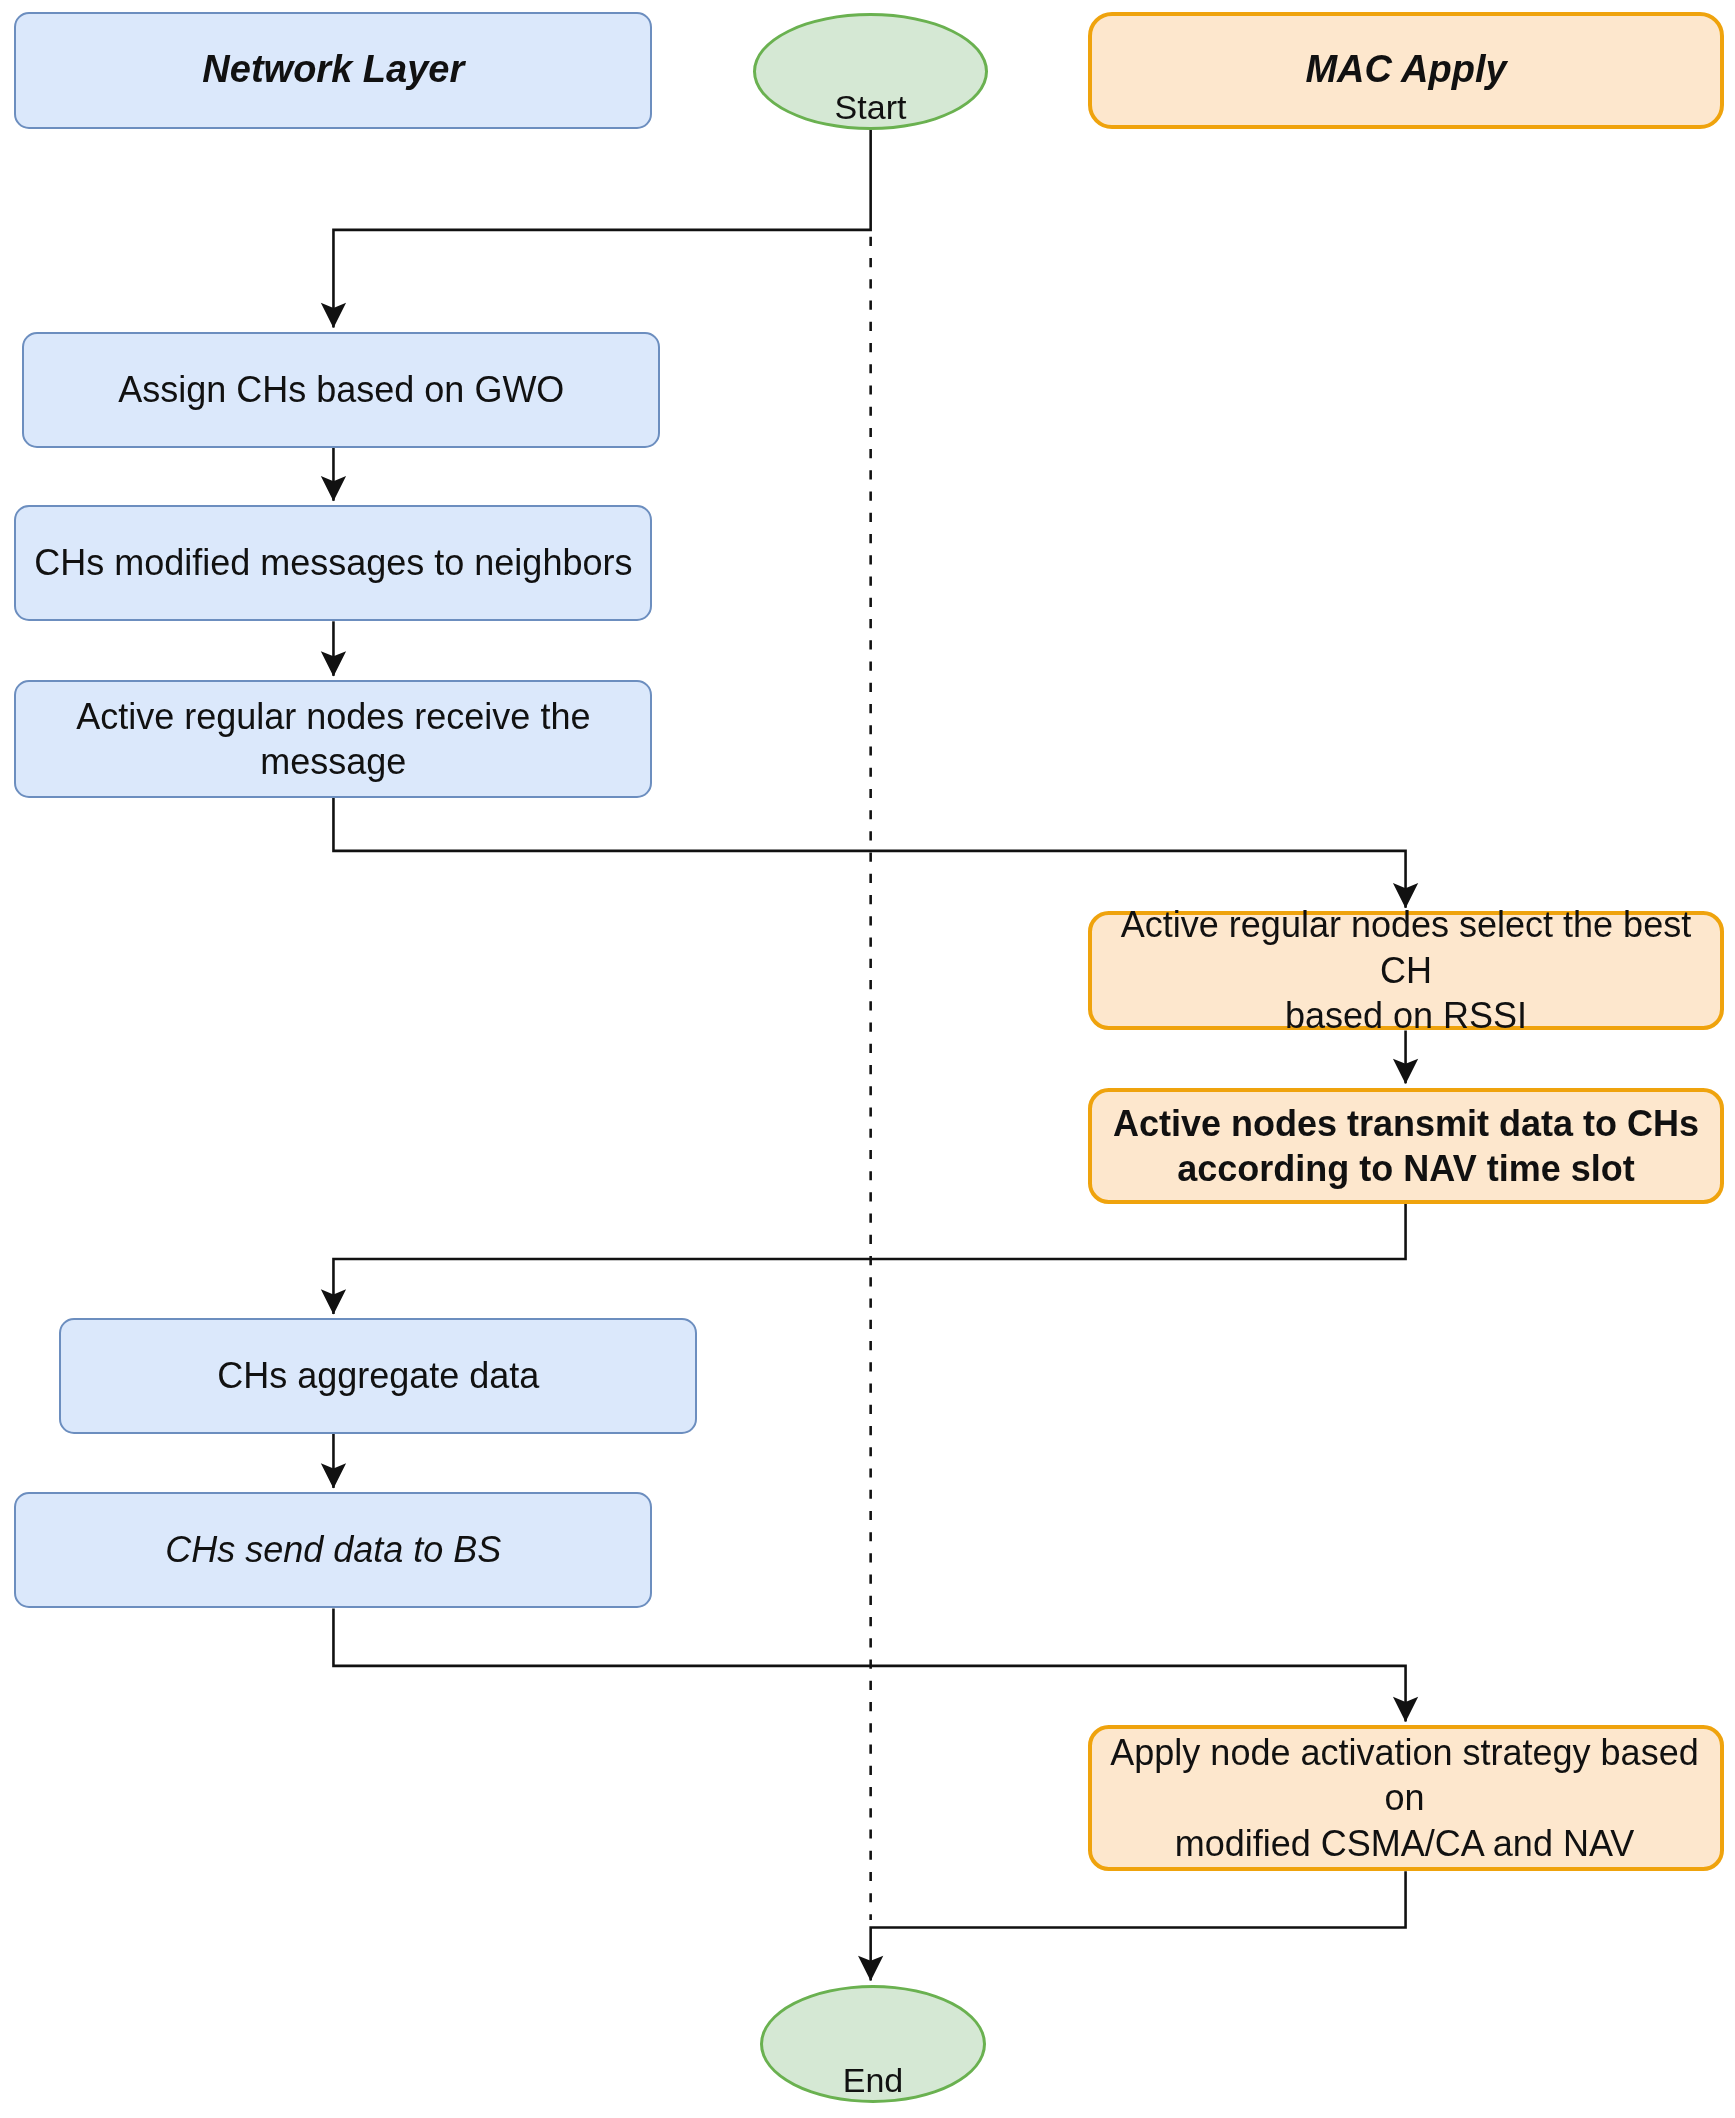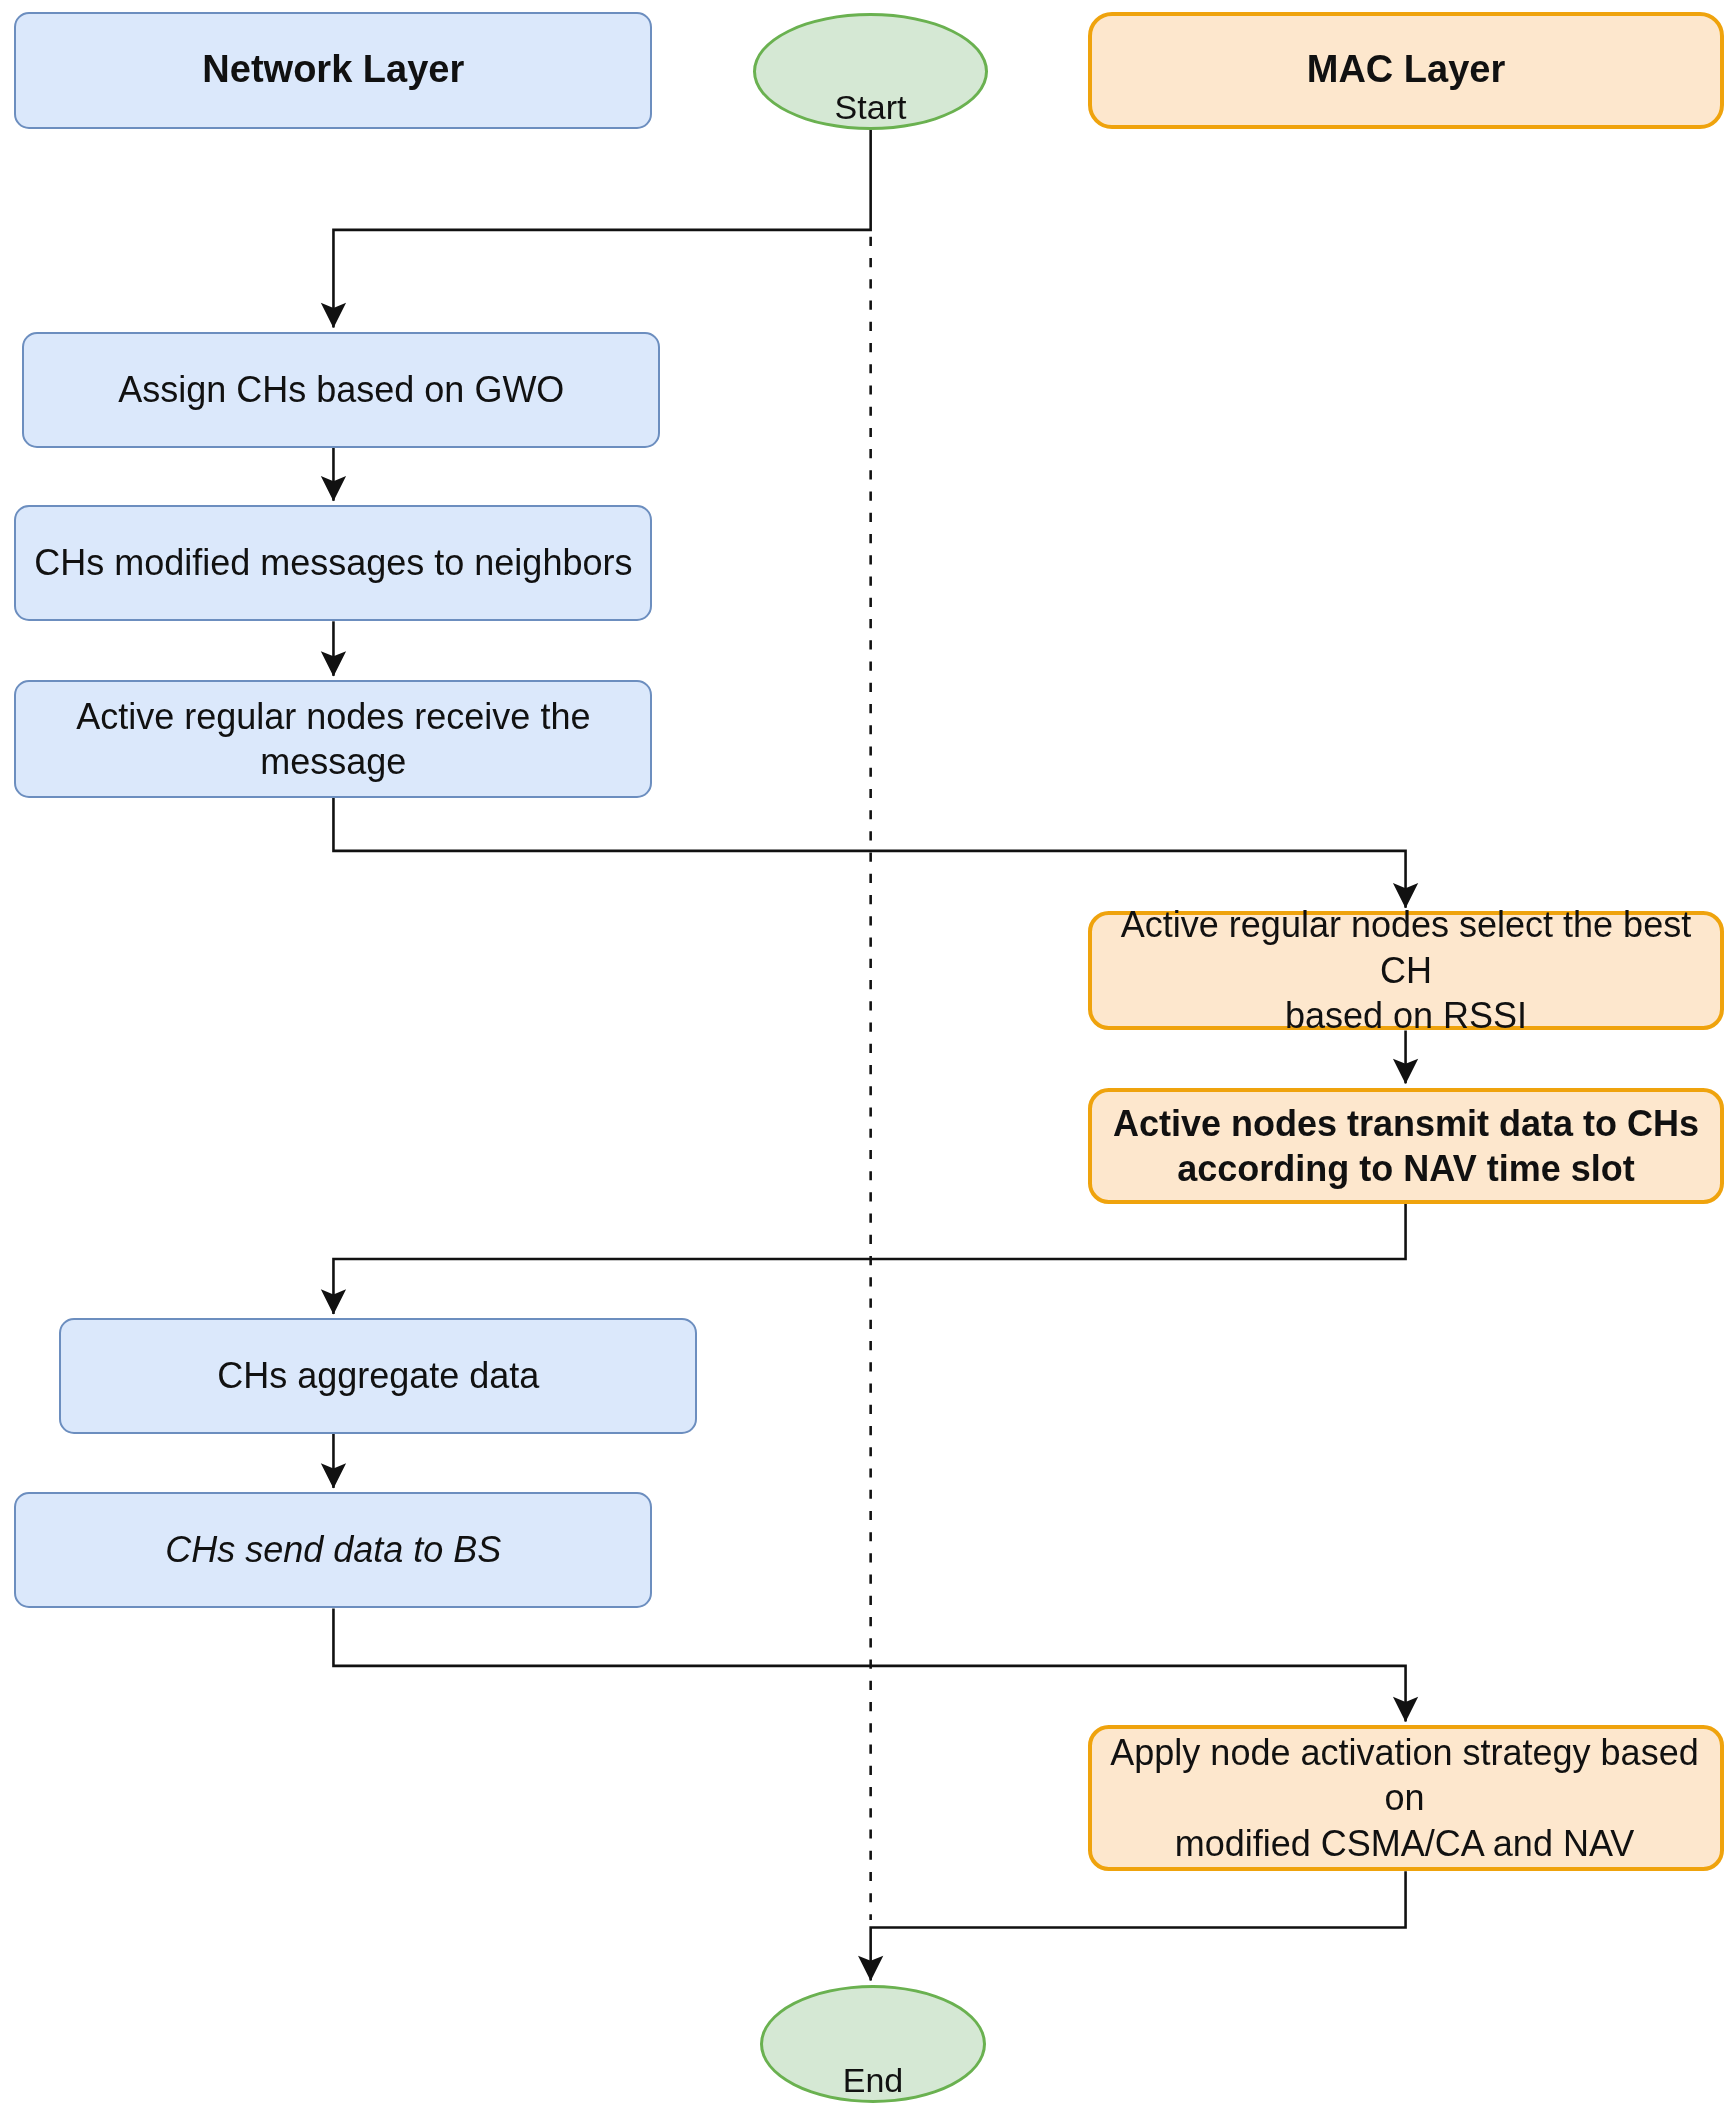--- a/index.html
+++ b/index.html
@@ -20,21 +20,21 @@
     position:absolute; display:flex; align-items:center; justify-content:center;
     text-align:center; box-sizing:border-box; white-space:pre-line;
     font-size:36px; line-height:1.26; padding:0 16px;
   }
   .node.blue{
     background:var(--blue-fill); border:2.9px solid var(--blue-border); border-radius:15px;
   }
   .node.orange{
     background:var(--orange-fill); border:4px solid var(--orange-border); border-radius:20.7px;
   }
-  .node.header{font-weight:bold; font-size:38px;}
+  .node.header{font-weight:bold; font-size:38px;font-style:italic;}
   .node.header.orange{border-radius:24px;}
   .terminal{
     position:absolute; display:flex; align-items:flex-end; justify-content:center;
     box-sizing:border-box; background:var(--green-fill); border:3.4px solid var(--green-border);
     border-radius:50%; font-size:34px;
   }
 </style>
 </head>
 <body>
 
@@ -60,21 +60,21 @@
 
   <div class="node blue header" style="left:14.3px; top:11.5px; width:638px; height:117px;">
     <span>Network Layer</span>
   </div>
 
   <div class="terminal" style="left:753px; top:12.6px; width:235px; height:117px;">
     <span>Start</span>
   </div>
 
   <div class="node orange header" style="left:1088px; top:11.5px; width:636px; height:117px;">
-    <span>MAC Layer</span>
+    <span>MAC Apply</span>
   </div>
 
   <div class="node blue" style="left:14.3px; top:332px; width:638px; height:116px;margin-left:8px;">
     <span>Assign CHs based on GWO</span>
   </div>
 
   <div class="node blue" style="left:14.3px; top:505px; width:638px; height:116px;">
     <span>CHs modified messages to neighbors</span>
   </div>
 

